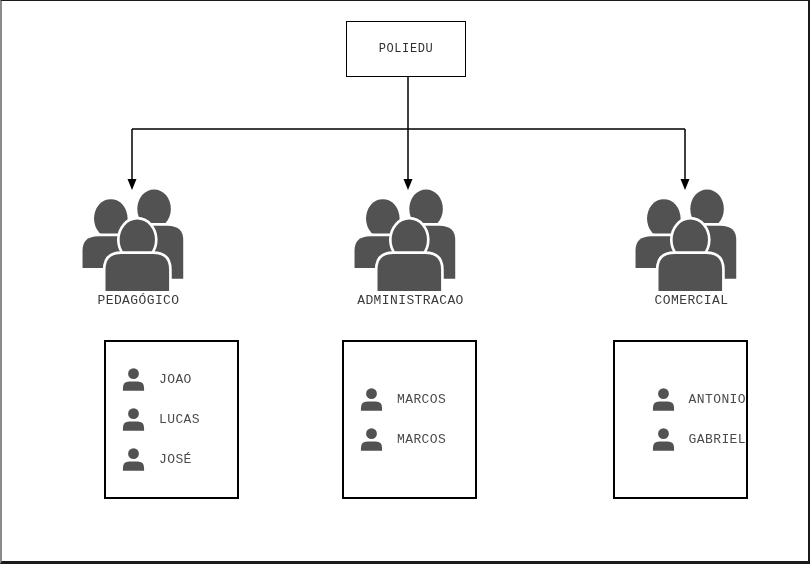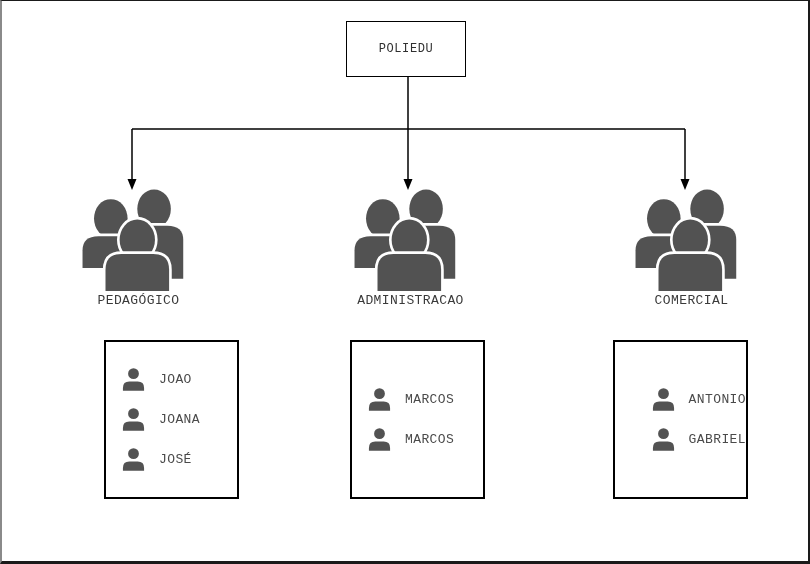--- a/index.html
+++ b/index.html
@@ -32,21 +32,21 @@
     margin-top:2px; font-size:13px; color:#3a3a3a; letter-spacing:0.4px;
     white-space:nowrap;
     padding-left:13px;
   }
   .members-box {
     position:absolute; top:339px; width:135px; height:159px;
     border:2px solid #000; background:#fff; box-sizing:border-box;
     display:flex; flex-direction:column; justify-content:center;
   }
   .members-box.b0 { left:70px;margin-left:32px; }
-  .members-box.b1 { left:348px; }
+  .members-box.b1 { left:340px; }
   .members-box.b2 { left:611px;align-items:flex-end; }
   .member-row { display:flex; align-items:center; height:40px; padding-left:14px; }
   .person-icon { flex:0 0 auto; margin-right:12px; display:flex; }
   .member-name { font-size:13px; color:#4a4a4a; letter-spacing:0.4px; white-space:nowrap; }
   .fillp { fill:#525252; }
 </style>
 </head>
 <body>
 
 <div id="canvas">
@@ -131,21 +131,21 @@
     </div>
     <div class="member-row">
       <span class="person-icon">
         <svg width="27" height="27" viewBox="0 0 24 24">
             <g class="fillp">
               <circle cx="12" cy="6.8" r="4.8"></circle>
               <path d="M2.6 22 V19.5 Q2.6 13.8 8.3 13.8 H15.7 Q21.4 13.8 21.4 19.5 V22 Z"></path>
             </g>
           </svg>
       </span>
-      <span class="member-name">JOANA</span>
+      <span class="member-name">LUCAS</span>
     </div>
     <div class="member-row">
       <span class="person-icon">
         <svg width="27" height="27" viewBox="0 0 24 24">
             <g class="fillp">
               <circle cx="12" cy="6.8" r="4.8"></circle>
               <path d="M2.6 22 V19.5 Q2.6 13.8 8.3 13.8 H15.7 Q21.4 13.8 21.4 19.5 V22 Z"></path>
             </g>
           </svg>
       </span>

